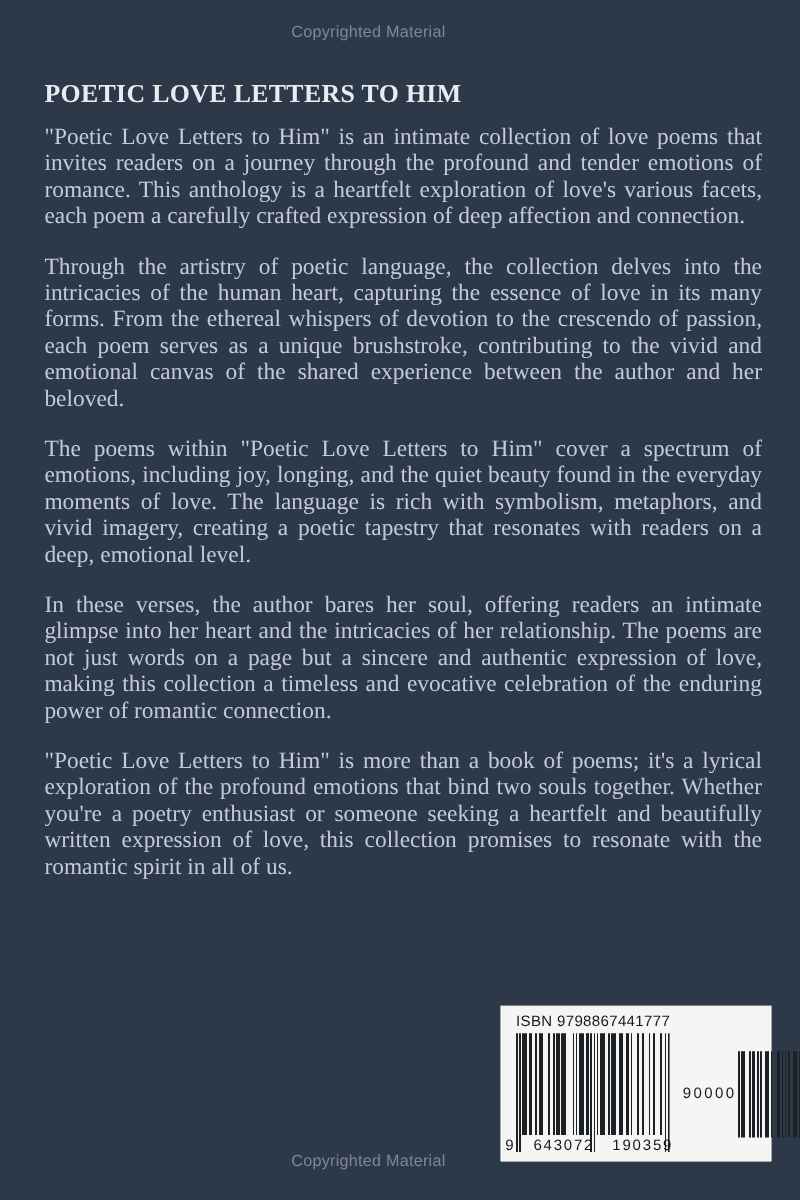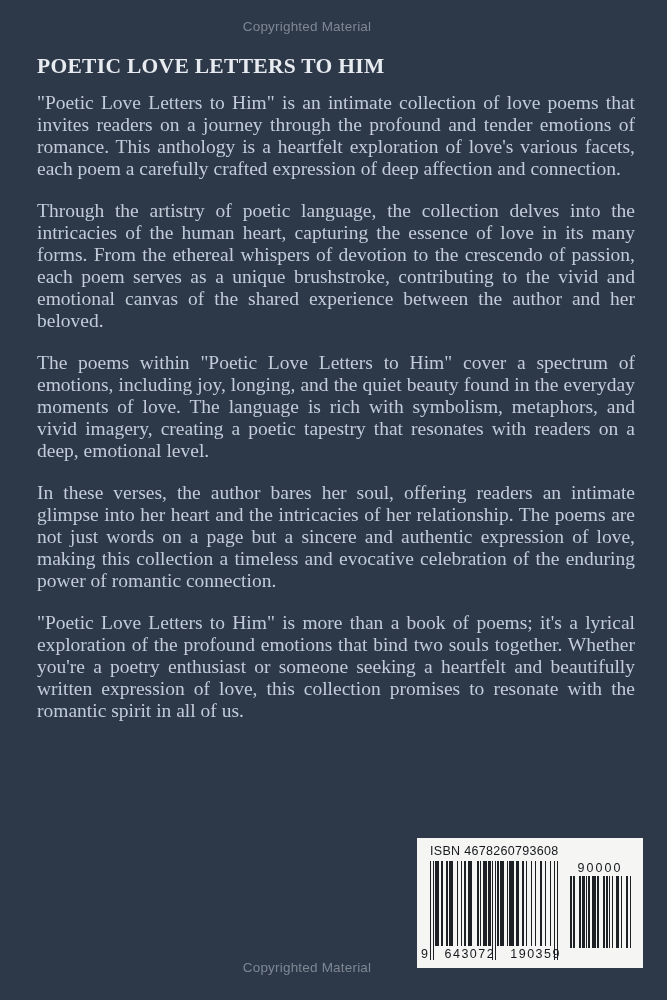--- a/index.html
+++ b/index.html
@@ -17,21 +17,21 @@
     position:absolute;left:0;width:614px;text-align:center;
     font-family:"Liberation Sans", sans-serif;
     font-size:13.5px;color:var(--notice);letter-spacing:0.2px;
   }
   .notice-top{top:19px;}
   .notice-bottom{top:960px;}
   .content{
     position:absolute;left:37px;top:50px;width:598px;
   }
   .cover-title{
-    margin:4px 0 13px 0;
+    margin:16px 0 13px 0;
     font-size:21.5px;font-weight:700;color:var(--title);letter-spacing:0.3px;
   }
   .content p{
     margin:0 0 20px 0;
     font-size:19.5px;line-height:22px;color:var(--body);
     text-align:justify;text-justify:inter-word;
   }
   .barcode-box{
     position:absolute;left:417px;top:838px;width:226px;height:130px;
     background:var(--bc-bg);color:var(--bc-ink);
@@ -45,21 +45,21 @@
   .ean13-wrap{position:relative;width:128px;height:99px;}
   .ean13-wrap svg{display:block;width:128px;height:99px;}
   .ean13-digits{
     position:absolute;left:-9px;bottom:-1px;width:140px;
     display:flex;justify-content:space-between;
     font-family:"Liberation Sans", sans-serif;
     font-size:12.5px;color:#15181d;letter-spacing:1.5px;
   }
   .ean5-wrap{
     width:62px;margin-left:11px;margin-bottom:12px;
-    display:flex;flex-direction:column;align-items:center;
+    display:flex;flex-direction:row;align-items:center;
   }
   .ean5-num{
     font-family:"Liberation Sans", sans-serif;
     font-size:12.5px;line-height:13px;color:#15181d;letter-spacing:2px;
     margin-bottom:1px;
   }
   .ean5-wrap svg{display:block;width:62px;height:72px;}
 </style>
 </head>
 <body>
@@ -71,21 +71,21 @@
   <div>
       <p>"Poetic Love Letters to Him" is an intimate collection of love poems that invites readers on a journey through the profound and tender emotions of romance. This anthology is a heartfelt exploration of love's various facets, each poem a carefully crafted expression of deep affection and connection.</p>
       <p>Through the artistry of poetic language, the collection delves into the intricacies of the human heart, capturing the essence of love in its many forms. From the ethereal whispers of devotion to the crescendo of passion, each poem serves as a unique brushstroke, contributing to the vivid and emotional canvas of the shared experience between the author and her beloved.</p>
       <p>The poems within "Poetic Love Letters to Him" cover a spectrum of emotions, including joy, longing, and the quiet beauty found in the everyday moments of love. The language is rich with symbolism, metaphors, and vivid imagery, creating a poetic tapestry that resonates with readers on a deep, emotional level.</p>
       <p>In these verses, the author bares her soul, offering readers an intimate glimpse into her heart and the intricacies of her relationship. The poems are not just words on a page but a sincere and authentic expression of love, making this collection a timeless and evocative celebration of the enduring power of romantic connection.</p>
       <p>"Poetic Love Letters to Him" is more than a book of poems; it's a lyrical exploration of the profound emotions that bind two souls together. Whether you're a poetry enthusiast or someone seeking a heartfelt and beautifully written expression of love, this collection promises to resonate with the romantic spirit in all of us.</p>
     </div>
 </div>
 
 <div class="barcode-box">
-  <div class="isbn-label">ISBN 4678260793608</div>
+  <div class="isbn-label">ISBN 9798867441777</div>
   <div class="bc-row">
     <div class="ean13-wrap">
         <svg viewBox="0 0 95 99" preserveAspectRatio="none" shape-rendering="crispEdges">
           <rect x="0" y="0" width="1" height="99" fill="currentColor"></rect>
           <rect x="2" y="0" width="1" height="99" fill="currentColor"></rect>
           <rect x="4" y="0" width="3" height="85" fill="currentColor"></rect>
           <rect x="8" y="0" width="2" height="85" fill="currentColor"></rect>
           <rect x="12" y="0" width="1" height="85" fill="currentColor"></rect>
           <rect x="14" y="0" width="3" height="85" fill="currentColor"></rect>
           <rect x="20" y="0" width="1" height="85" fill="currentColor"></rect>

